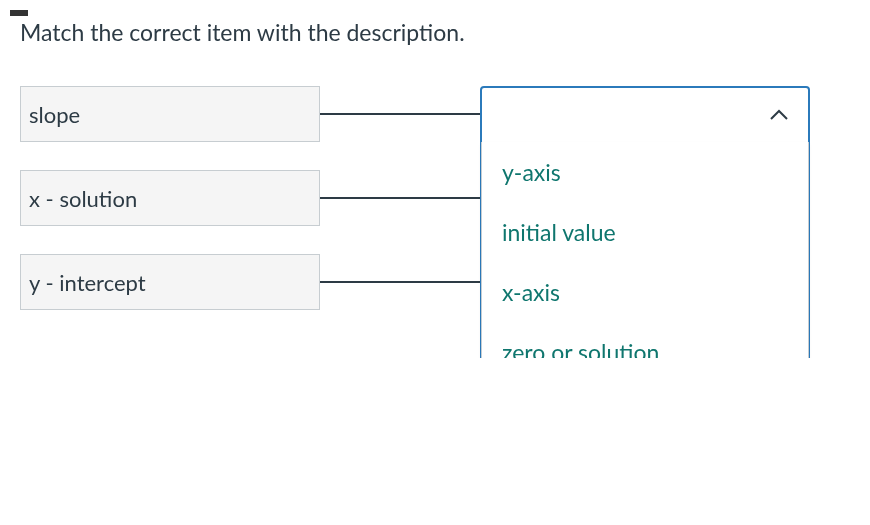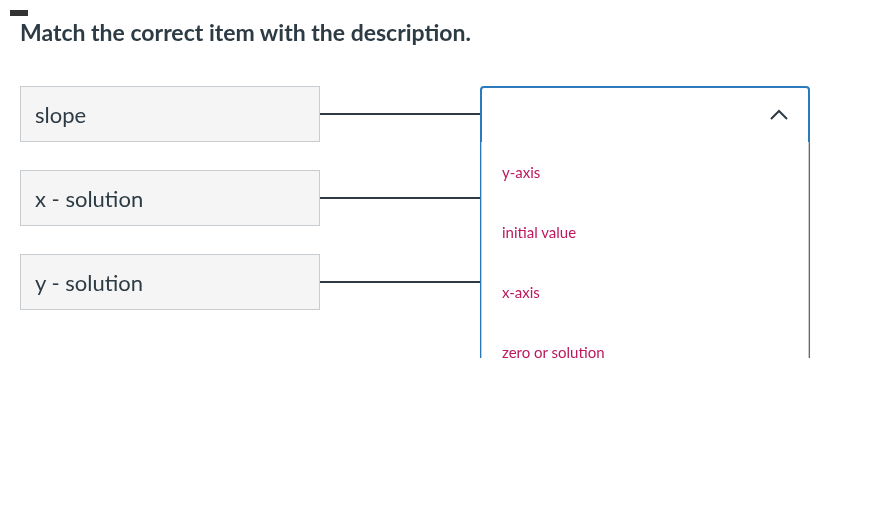--- a/index.html
+++ b/index.html
@@ -12,40 +12,40 @@
     }
     .question-marker {
       width: 18px;
       height: 6px;
       background: #333;
       margin-left: -10px;
       margin-bottom: 2px;
     }
     .prompt {
       font-size: 23px;
-      font-weight: 700;
+      font-weight: 400;
       margin-bottom: 40px;
     }
     .match-container {
       position: relative;
       width: 100%;
     }
     .match-row {
       display: flex;
       align-items: center;
       margin-bottom: 28px;
     }
     .term-box {
       width: 300px;
       height: 56px;
       border: 1px solid #c7cdd1;
       background: #f5f5f5;
       display: flex;
       align-items: center;
-      padding: 0 14px;
+      padding: 0 8px;
       font-size: 22px;
       color: #2d3b45;
     }
     .connector {
       width: 160px;
       height: 1px;
       border-top: 2px solid #2d3b45;
     }
     .dropdown-anchor {
       position: relative;
@@ -75,22 +75,22 @@
       border-top: none;
       margin: 0 -1px -1px -1px;
       background: #fff;
       box-shadow: 0 2px 4px rgba(0,0,0,0.05);
     }
     .dropdown-item {
       height: 60px;
       display: flex;
       align-items: center;
       padding: 0 20px;
-      font-size: 15px;
-      color: #be185d;
+      font-size: 23px;
+      color: #0f766e;
       cursor: pointer;
     }
     .chevron {
       width: 22px;
       height: 22px;
       display: flex;
       align-items: center;
       justify-content: center;
     }
     .chevron svg {
@@ -144,19 +144,19 @@
   <div class="match-row">
     <div class="term-box">
       <span>x - solution</span>
     </div>
     <div class="connector"></div>
     <div class="dropdown-anchor"></div>
   </div>
 
   <div class="match-row">
     <div class="term-box">
-      <span>y - solution</span>
+      <span>y - intercept</span>
     </div>
     <div class="connector"></div>
     <div class="dropdown-anchor"></div>
   </div>
 
 </div>
 
 </body></html>

